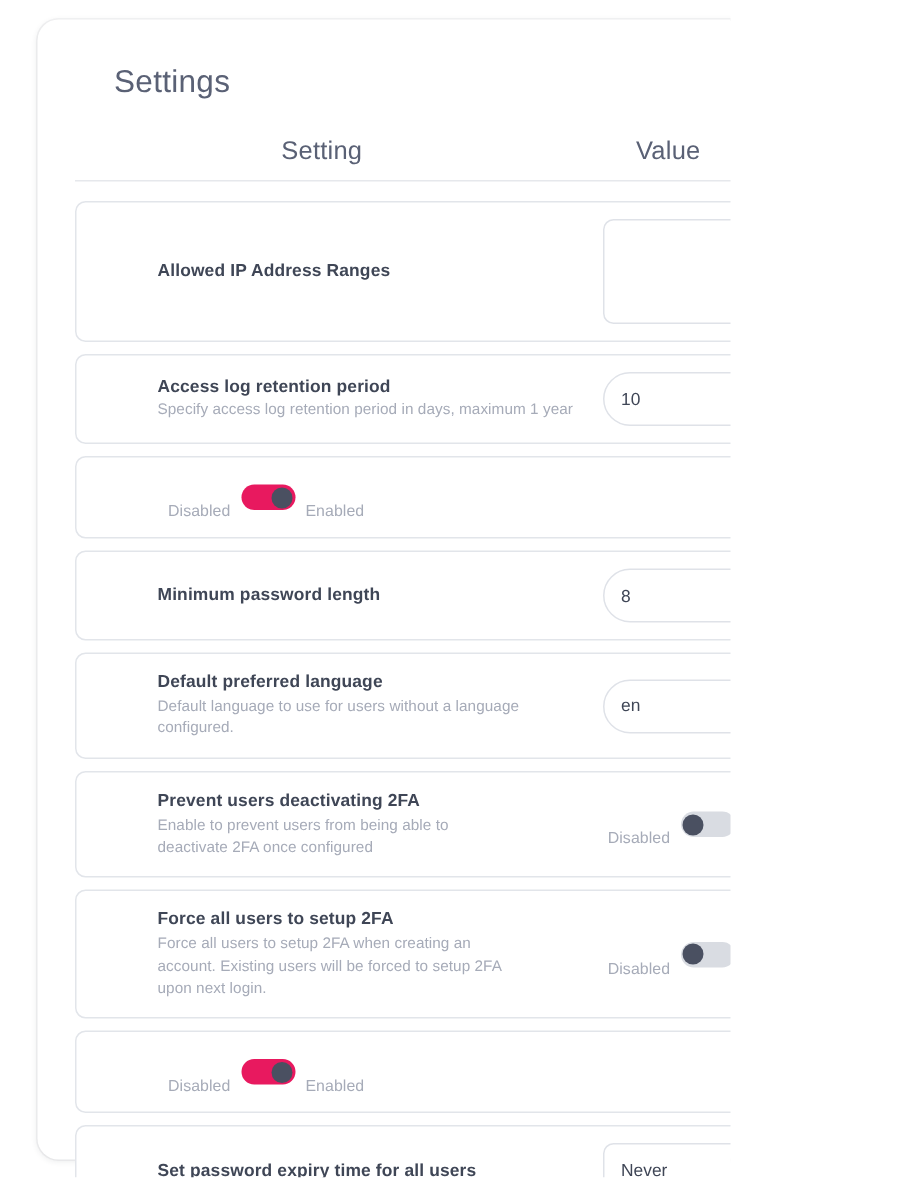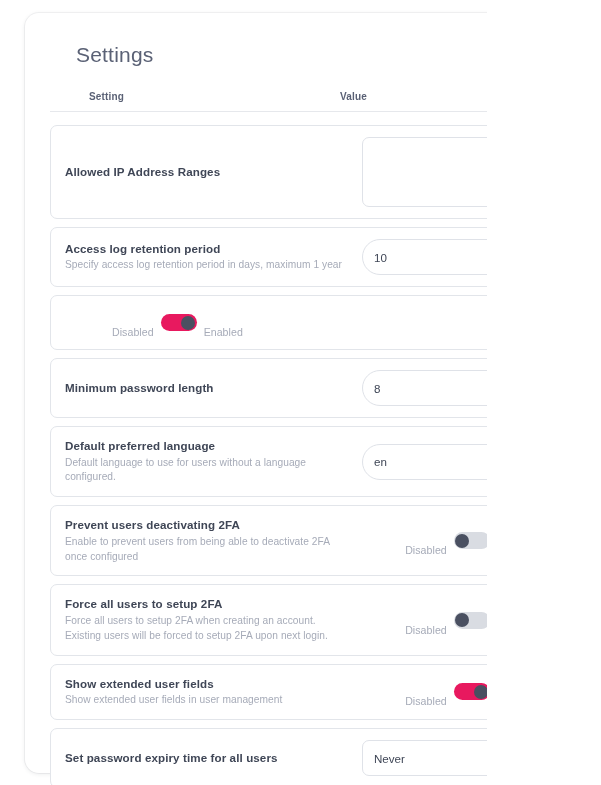--- a/index.html
+++ b/index.html
@@ -32,41 +32,42 @@
     letter-spacing: 0.2px;
     margin: 30px 0 0 26px;
   }
   .table-head {
     display: flex;
     margin: 24px 0 0 0;
     padding: 0 0 9px 0;
     border-bottom: 1px solid #e6e8ec;
   }
   .th {
-    font-size: 10px;
-    font-weight: bold;
+    font-size: 17px;
+    font-weight: normal;
     color: #5a6175;
     letter-spacing: 0.15px;
+    text-align: center;
   }
   .th-setting { width: 290px; padding-left: 39px; }
   .th-value { flex: 1; }
 
   .rows { margin-top: 13px; }
 
   .row {
     display: flex;
     align-items: center;
     border: 1px solid #e2e5ea;
     border-radius: 7px;
     margin-bottom: 8px;
     padding: 11px 14px 11px 14px;
     background: #fff;
     min-height: 44px;
   }
-  .row-label { width: 297px; padding-right: 12px; }
+  .row-label { width: 297px; padding-right: 12px; margin-left: 40px; }
   .row-value { flex: 1; display: flex; align-items: center; }
   .row-value.center { justify-content: flex-start; padding-left: 47px; }
 
   .label-title {
     font-size: 11.6px;
     font-weight: bold;
     color: #3f4656;
     line-height: 1.35;
     letter-spacing: 0.1px;
   }
@@ -236,24 +237,20 @@
             <div class="toggle-group">
               <span class="toggle-text">Disabled</span>
               <div class="switch">
                 <div class="knob"></div>
               </div>
               <span class="toggle-text">Enabled</span>
             </div>
           </div>
         </div>
         <div class="row">
-          <div class="row-label">
-            <div class="label-title">Show extended user fields</div>
-            <div class="label-desc">Show extended user fields in user management</div>
-          </div>
           <div class="row-value center">
             <div class="toggle-group">
               <span class="toggle-text">Disabled</span>
               <div class="switch on">
                 <div class="knob"></div>
               </div>
               <span class="toggle-text">Enabled</span>
             </div>
           </div>
         </div>

